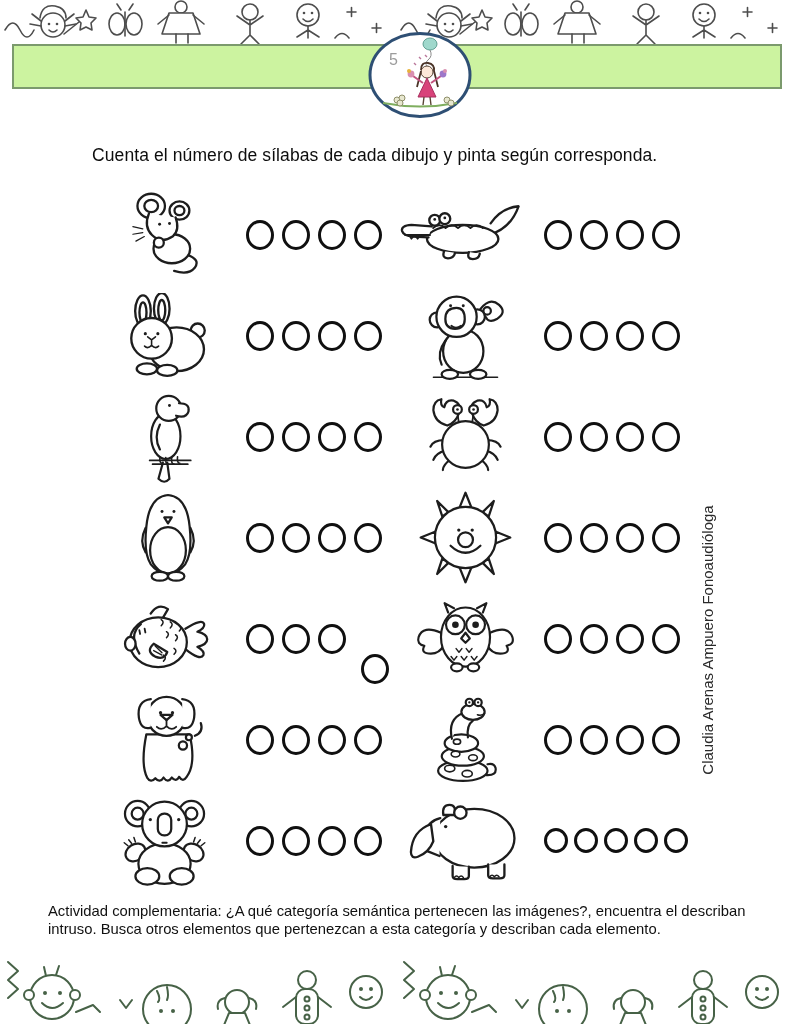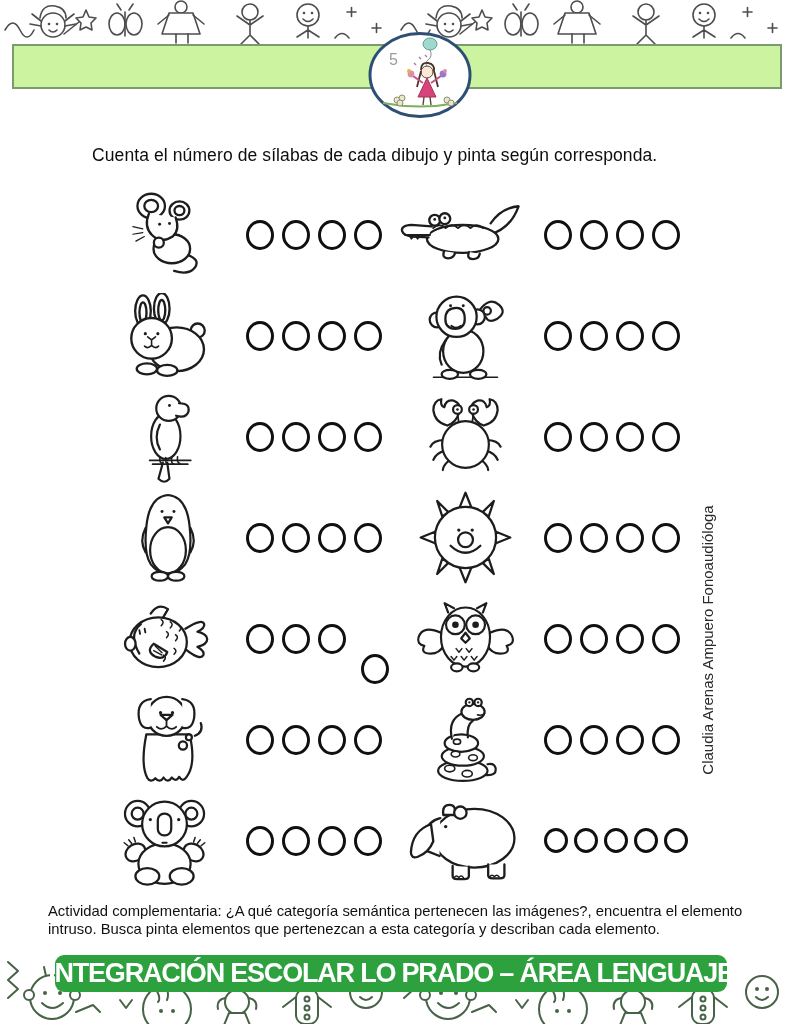--- a/index.html
+++ b/index.html
@@ -432,21 +432,21 @@
           <span class="circle small"></span>
           <span class="circle small"></span>
           <span class="circle small"></span>
           <span class="circle small"></span>
         </span>
     </div>
   </div>
 
   <div class="credit">Claudia Arenas Ampuero Fonoaudióloga</div>
 
-  <p class="note">Actividad complementaria: ¿A qué categoría semántica pertenecen las imágenes?, encuentra el elemento intruso. Busca pinta elementos que pertenezcan a esta categoría y describan cada elemento.</p>
+  <p class="note">Actividad complementaria: ¿A qué categoría semántica pertenecen las imágenes?, encuentra el describan intruso. Busca otros elementos que pertenezcan a esta categoría y describan cada elemento.</p>
 
   <svg class="doodle-bottom" width="791" height="74" viewBox="0 0 791 74" fill="none" stroke="#476247" stroke-width="2" stroke-linecap="round" stroke-linejoin="round">
     <defs>
       <g id="bd">
         <path d="M8,12 l10,9 -10,9 10,9 -10,9"></path>
         <path d="M46,26 l-2,-9 M56,25 l3,-9"></path>
         <circle cx="52" cy="47" r="22" fill="#fff"></circle>
         <circle cx="29" cy="45" r="5" fill="#fff"></circle>
         <circle cx="75" cy="45" r="5" fill="#fff"></circle>
         <circle cx="45" cy="43" r="2" fill="#476247" stroke="none"></circle>
@@ -471,15 +471,14 @@
         <circle cx="366" cy="42" r="16" fill="#fff"></circle>
         <circle cx="361" cy="39" r="2" fill="#476247" stroke="none"></circle>
         <circle cx="371" cy="39" r="2" fill="#476247" stroke="none"></circle>
         <path d="M360,47 q6,6 12,0"></path>
       </g>
     </defs>
     <use href="#bd" x="0"></use>
     <use href="#bd" x="396"></use>
   </svg>
 
-  <div class="footer-banner">INTEGRACIÓN ESCOLAR LO PRADO – ÁREA LENGUAJE</div>
 
 </div>
 
 </body></html>

